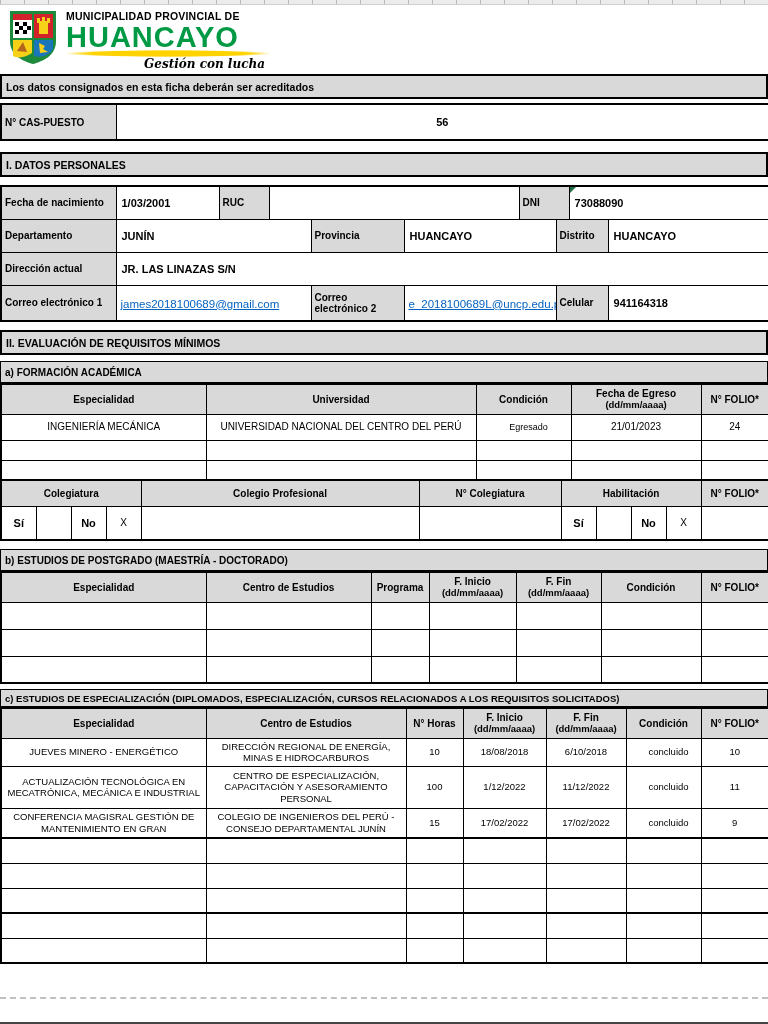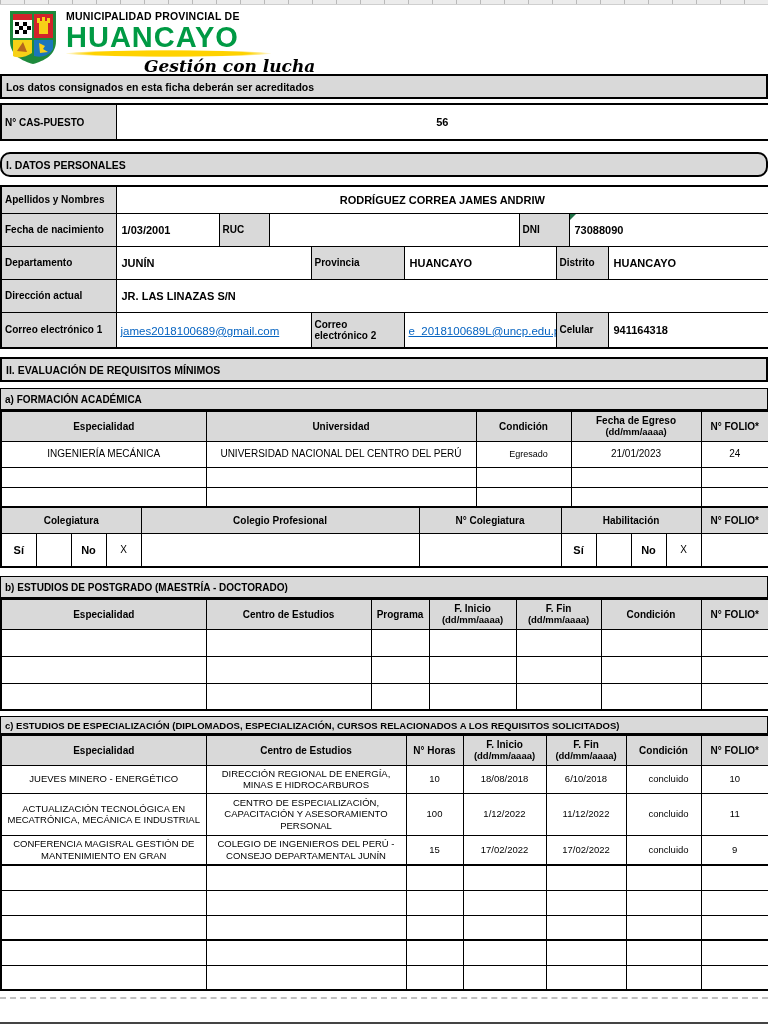--- a/index.html
+++ b/index.html
@@ -7,21 +7,21 @@
   .page { position: relative; width: 768px; height: 1024px; background: #fff; border-bottom: 2px solid #444; }
 
   .ticks { height: 5px; background: repeating-linear-gradient(90deg, #b9b9b9 0 1px, #ececec 1px 24px); border-bottom: 1px solid #cfcfcf; }
 
   .logo-row { display: flex; align-items: flex-start; padding: 4px 0 0 8px; height: 62px; }
   .coat { width: 50px; height: 56px; flex: 0 0 auto; }
   .logo-text { margin-left: 8px; line-height: 1; }
   .org-line { font-size: 10.5px; font-weight: bold; letter-spacing: 0.2px; margin-top: 2px; }
   .org-name { font-size: 29px; font-weight: bold; color: #009A44; letter-spacing: 1px; margin-top: 1px; }
   .swoosh { width: 205px; height: 7px; background: radial-gradient(ellipse at center, #FFD200 0%, #FFD200 55%, rgba(255,210,0,0) 72%); border-radius: 50%; margin-top: -2px; }
-  .slogan { font-family: "DejaVu Serif", serif; font-style: italic; font-size: 17px; font-weight: bold; margin: 1px 0 0 78px; }
+  .slogan { font-family: "DejaVu Serif", serif; font-style: italic; font-size: 12px; font-weight: bold; margin: 1px 0 0 78px; }
 
   .titles { text-align: center; margin-top: 2px; }
   .t1 { font-size: 12px; font-weight: bold; line-height: 16px; }
   .t2 { font-size: 16px; font-weight: bold; line-height: 22px; }
   .t3 { font-size: 16px; font-weight: bold; line-height: 22px; }
 
   .bar { border: 2px solid #000; background: #D9D9D9; font-weight: bold; padding-left: 4px; display: flex; align-items: center; }
   .notice { margin-top: 7px; height: 25px; font-size: 10.5px; }
   .section { height: 25px; font-size: 10.5px; }
   .subsec { border-width: 1px; height: 22px; font-size: 10px; }
@@ -34,21 +34,21 @@
   td.center { text-align: center; }
   td.th { background: #D9D9D9; font-weight: bold; font-size: 10px; text-align: center; line-height: 1.15; }
   td .sub { display: block; font-size: 9.5px; }
   td.data { font-size: 10px; text-align: center; line-height: 1.2; padding: 1px 2px; }
   td.small { font-size: 9px; padding-left: 12px; }
   a.mail { color: #0563C1; text-decoration: underline; font-size: 11.5px; font-weight: normal; }
   .bb-thick td { border-bottom: 2px solid #000; }
 
   .cas-table { margin-top: 4px; }
   .cas-table td { height: 36px; }
-  .sec1 { margin-top: 11px; border-radius: 10px; }
+  .sec1 { margin-top: 11px; }
   .personal { margin-top: 8px; }
   .personal td { height: 33px; }
   .personal tr.r-apell td { height: 27px; }
   .personal tr.r-correo td { height: 36px; }
   .sec2 { margin-top: 8px; }
   .sub-a { margin-top: 6px; }
   .tbl-a tr.hdr td { height: 30px; }
   .tbl-a tr.d1 td { height: 26px; }
   .tbl-a tr.de td { height: 20px; }
   .tbl-coleg { margin-top: -2px; }
@@ -132,24 +132,20 @@
         <col style="width:50px">
         <col style="width:42px">
         <col style="width:93px">
       <col style="width:115px">
         <col style="width:37px">
         <col style="width:13px">
         <col style="width:39px">
         <col style="width:161px">
     </colgroup>
     <tbody>
-        <tr class="r-apell">
-      <td class="lbl">Apellidos y Nombres</td>
-      <td class="val center" colspan="9">RODRÍGUEZ CORREA JAMES ANDRIW</td>
-    </tr>
     <tr>
       <td class="lbl">Fecha de nacimiento</td>
       <td class="val">1/03/2001</td>
       <td class="lbl">RUC</td>
       <td colspan="3"></td>
       <td class="lbl" colspan="2">DNI</td>
       <td class="val dni-cell" colspan="2"><div class="err-tri"></div><span>73088090</span></td>
     </tr>
     <tr>
       <td class="lbl">Departamento</td>

